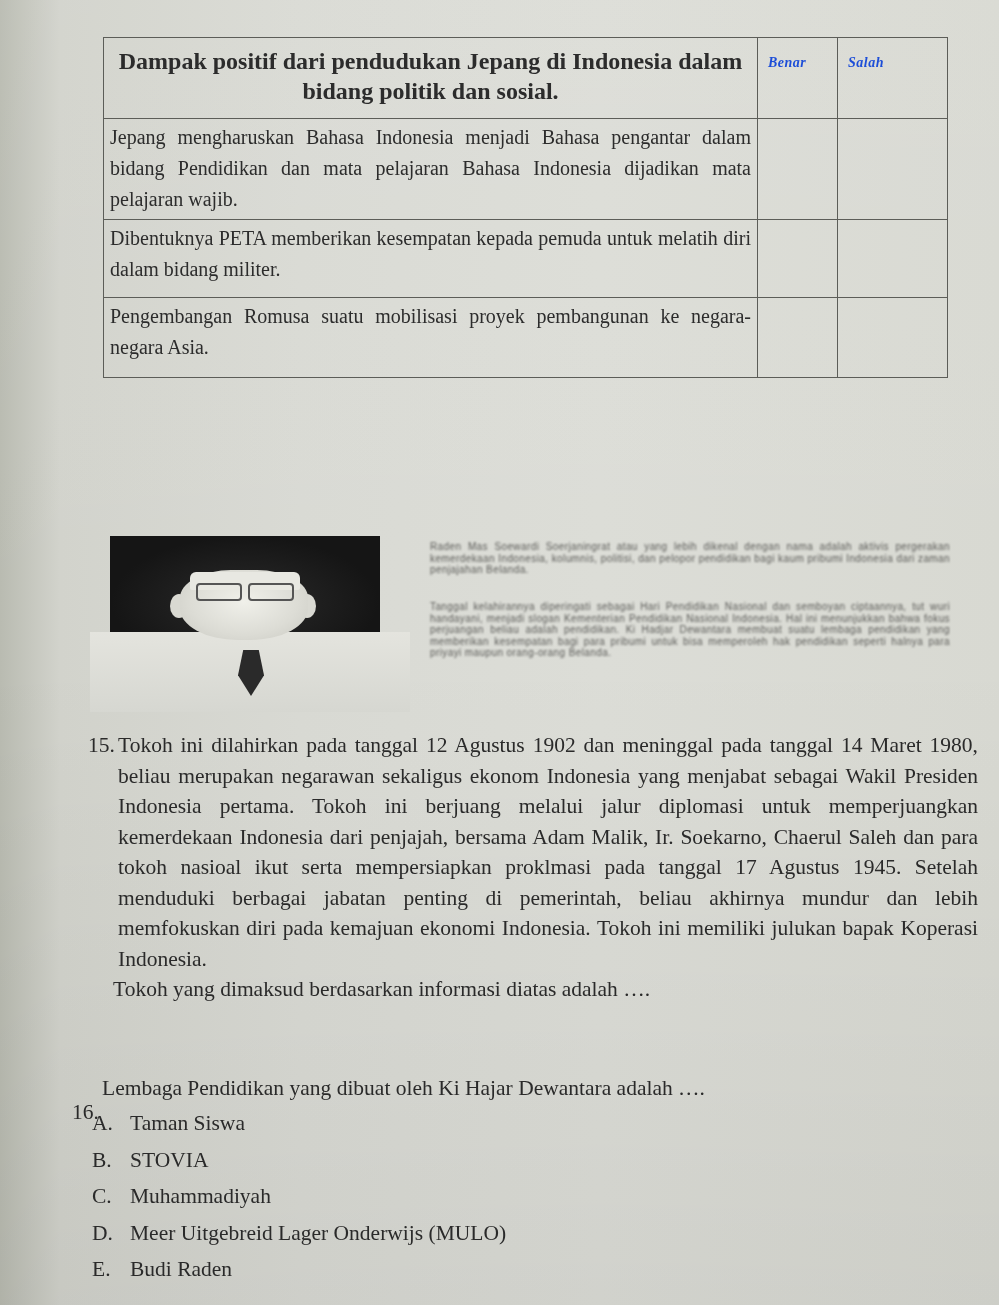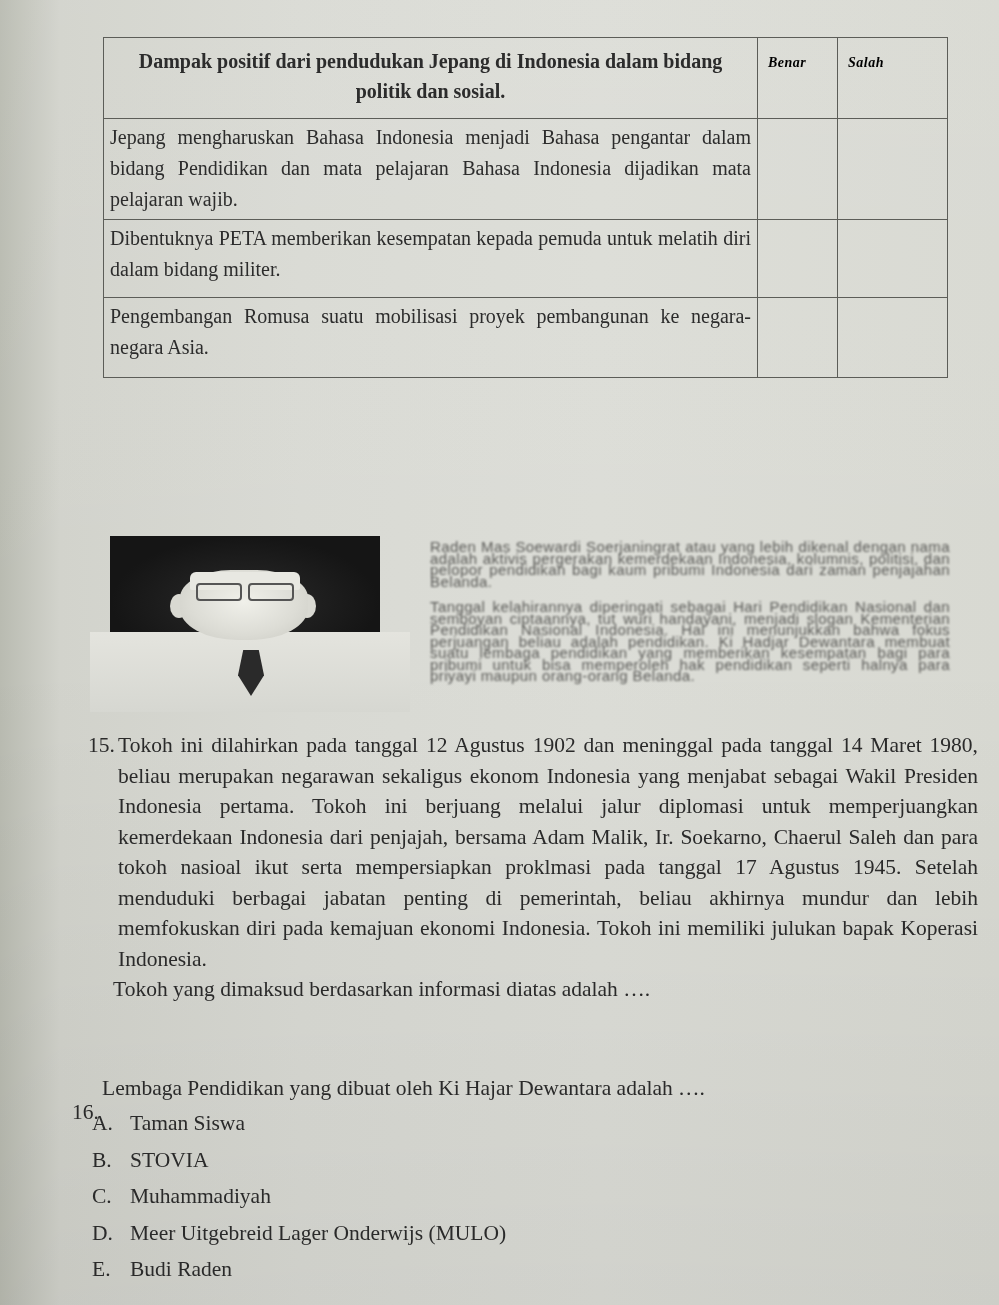--- a/index.html
+++ b/index.html
@@ -17,23 +17,23 @@
   
   table.quiz {
     position:absolute; left:103px; top:37px; width:844px;
     border-collapse:collapse; table-layout:fixed;
     font-size:20px; line-height:31px; color:#2c2c2c;
   }
   table.quiz td, table.quiz th {
     border:1.6px solid #5c5d58; vertical-align:top; padding:3px 6px 4px 6px;
   }
   table.quiz th {
-    font-weight:bold; font-size:20px; line-height:30px; text-align:center; padding-top:8px; padding-bottom:12px;
+    font-weight:bold; font-size:24px; line-height:30px; text-align:center; padding-top:8px; padding-bottom:12px;
   }
-  table.quiz th.tf { font-size:14px; text-align:left; padding:10px 6px 0 10px; font-style:italic; letter-spacing:0.5px; color:#000000; }
+  table.quiz th.tf { font-size:14px; text-align:left; padding:10px 6px 0 10px; font-style:italic; letter-spacing:0.5px; color:#1d4ed8; }
   table.quiz td.stmt { text-align:justify; text-align-last:left; }
   col.c1 { width:654px; } col.c2 { width:80px; } col.c3 { width:110px; }
   
   .photo {
     position:absolute; left:110px; top:536px; width:270px; height:110px;
     background: radial-gradient(ellipse at 50% 60%, #2a2a2a 0%, #151515 70%);
   }
   .photo-face {
     position:absolute; left:180px; top:570px; width:128px; height:70px;
     background: radial-gradient(ellipse at 50% 45%, #f0f0ea 0%, #dcdcd5 60%, #c9c9c2 100%);
@@ -49,21 +49,21 @@
     position:absolute; left:90px; top:632px; width:320px; height:80px;
     background: linear-gradient(180deg, #e4e4de 0%, #d6d7d1 100%);
   }
   .photo-tie {
     position:absolute; left:238px; top:650px; width:26px; height:46px;
     background:#2a2a2a; clip-path: polygon(20% 0, 80% 0, 100% 55%, 50% 100%, 0 55%);
   }
   
   .caption {
     position:absolute; left:430px; width:520px;
-    font-family:"Liberation Sans", sans-serif; font-size:15px; line-height:11.5px;
+    font-family:"Liberation Sans", sans-serif; font-size:10px; line-height:11.5px;
     color:#5a5a57; text-align:justify; filter: blur(0.9px); letter-spacing:0.4px;
   }
   .cap1 { top:541px; }
   .cap2 { top:601px; }
   
   .q {
     position:absolute; font-size:21.5px; line-height:30.5px; color:#2a2a2a;
   }
   .q15 { left:72px; top:730px; width:890px;margin-left:16px; }
   .q15 .num { position:absolute; left:0; top:0; }

